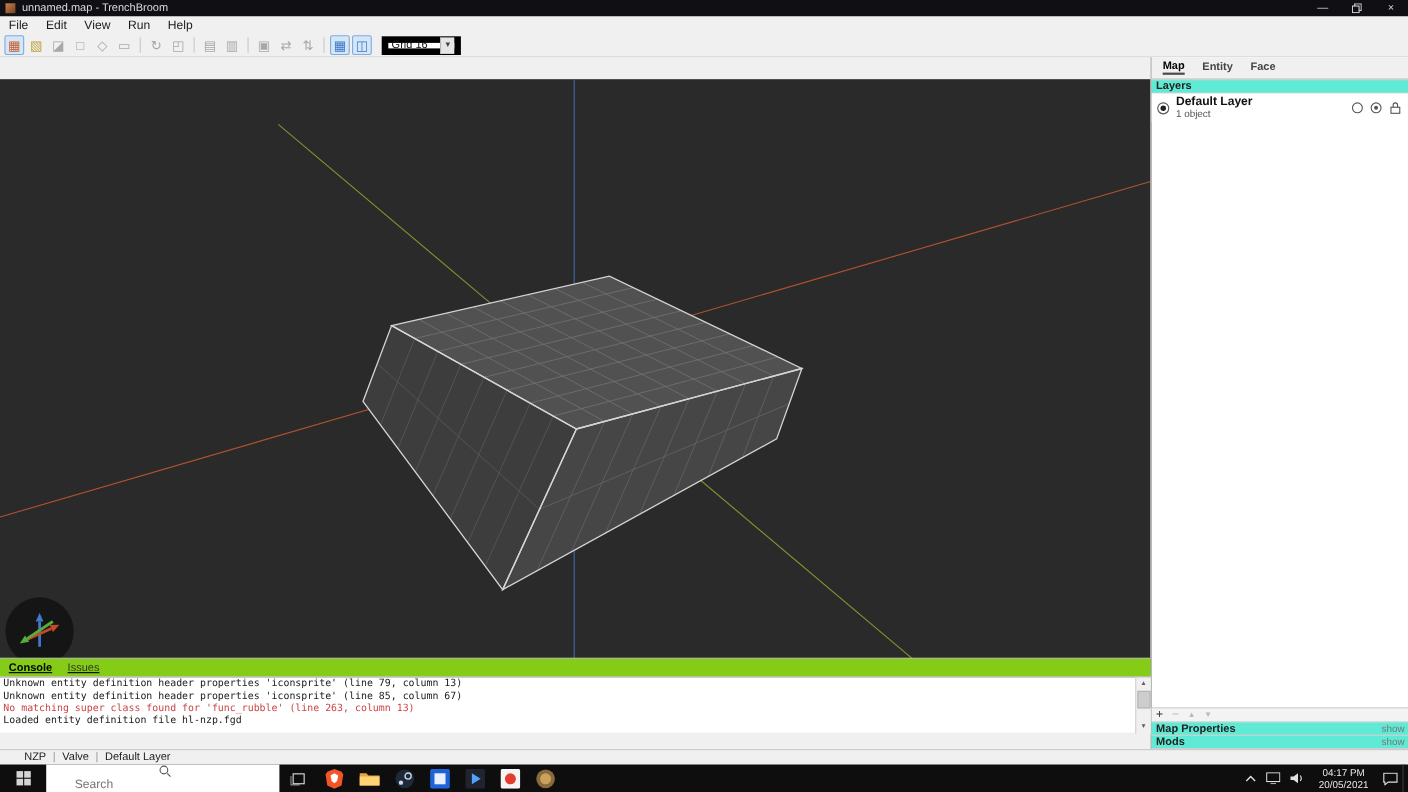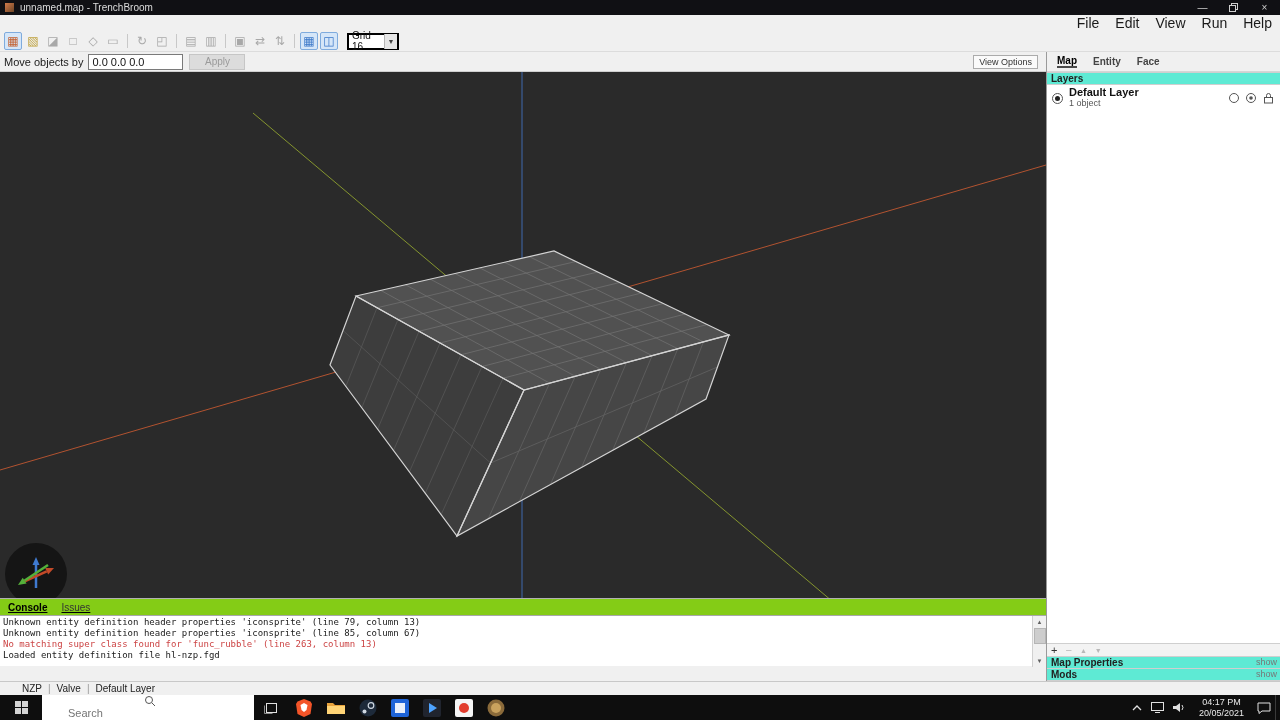--- a/index.html
+++ b/index.html
@@ -7,31 +7,31 @@
   #app { position:relative; width:1280px; height:720px; background:#f0f0f0; }
 
   
   #titlebar { position:absolute; left:0; top:0; width:1280px; height:15px; background:#101014; display:flex; align-items:center; color:#dcdcdc; }
   #tb-appicon { width:9px; height:9px; margin:0 6px 0 5px; background:linear-gradient(135deg,#d27b4a,#6d4526); }
   #tb-title { font-size:10px; line-height:15px; }
   #win-btns { margin-left:auto; display:flex; height:15px; }
   .win-btn { width:31px; height:15px; font-size:10px; line-height:14px; text-align:center; color:#cfcfcf; display:flex; align-items:center; justify-content:center; }
 
   
-  #menubar { position:absolute; left:0; top:15px; width:1280px; height:16px; background:#f0f0f0; display:flex; align-items:center; font-size:14px; color:#1a1a1a;justify-content:flex-end; }
+  #menubar { position:absolute; left:0; top:15px; width:1280px; height:16px; background:#f0f0f0; display:flex; align-items:center; font-size:11px; color:#1a1a1a; }
   .menu-item { padding:0 8px; line-height:16px; }
 
   
   #toolbar { position:absolute; left:0; top:31px; width:1280px; height:21px; background:#f0f0f0; display:flex; align-items:center; border-bottom:1px solid #dcdcdc; }
   #toolbar-icons { display:flex; align-items:center; height:21px; padding-left:3px; }
   .tb-btn { width:18px; height:18px; margin:0 1px; display:flex; align-items:center; justify-content:center; border:1px solid transparent; border-radius:2px; }
   .tb-btn.active { background:#d5e6f8; border-color:#7fabdd; }
   .tb-glyph { font-size:12px; line-height:1; }
   .tb-sep { width:1px; height:14px; background:#c8c8c8; margin:0 4px; }
-  #grid-dropdown { margin-left:8px; width:52px; height:17px; background:#fff; border:2px solid #000000; display:flex; align-items:center; font-size:10px; color:#111; }
+  #grid-dropdown { margin-left:8px; width:72px; height:17px; background:#fff; border:6px solid #000000; display:flex; align-items:center; font-size:10px; color:#111; }
   #grid-dropdown .val { flex:1; padding-left:3px; }
   #grid-dropdown .dd-arrow { width:13px; height:15px; background:#e6e6e6; border-left:1px solid #b5b5b5; font-size:7px; line-height:15px; text-align:center; color:#444; }
 
   
   #moverow { position:absolute; left:0; top:52px; width:1046px; height:20px; background:#f0f0f0; display:flex; align-items:center; font-size:11px; border-bottom:1px solid #cfcfcf; }
   #move-label { padding:0 5px 0 4px; color:#1a1a1a; }
   #move-input { width:95px; height:16px; border:1px solid #7a7a7a; background:#fff; font-size:11px; font-family:"Liberation Sans",sans-serif; padding:0 3px; color:#111; }
   #apply-btn { margin-left:6px; width:56px; height:16px; background:#dcdcdc; border:1px solid #c6c6c6; color:#9a9a9a; font-size:10px; text-align:center; line-height:14px; }
   #view-options-btn { margin-left:auto; margin-right:8px; height:14px; border:1px solid #ababab; background:#fafafa; font-size:9px; line-height:12px; padding:0 5px; color:#333; }
 
@@ -168,26 +168,20 @@
         <div class="tb-btn active">
           <span class="tb-glyph" style="color: rgb(60, 120, 200);">◫</span>
         </div>
       </div>
     <div id="grid-dropdown">
       <span class="val">Grid 16</span>
       <span class="dd-arrow">▼</span>
     </div>
   </div>
 
-  <div id="moverow">
-    <span id="move-label">Move objects by</span>
-    <input id="move-input" value="0.0 0.0 0.0" style="">
-    <div id="apply-btn">Apply</div>
-    <div id="view-options-btn">View Options</div>
-  </div>
 
   <svg id="viewport" width="1046" height="542" style="background: rgb(42, 42, 42);">
       <line x1="522" y1="0" x2="522" y2="542" stroke="#3f69ad" stroke-width="1"></line>
       <line x1="0" y1="398" x2="1046" y2="93" stroke="#b25330" stroke-width="1"></line>
       <line x1="253" y1="41" x2="845" y2="540" stroke="#85952f" stroke-width="1"></line>
       <polygon points="356,224 554,179 729,263 524,318" fill="#515151"></polygon>
       <line x1="380.75" y1="218.375" x2="549.625" y2="311.125" stroke="#747474" stroke-width="0.7"></line>
       <line x1="405.5" y1="212.75" x2="575.25" y2="304.25" stroke="#747474" stroke-width="0.7"></line>
       <line x1="430.25" y1="207.125" x2="600.875" y2="297.375" stroke="#747474" stroke-width="0.7"></line>
       <line x1="455" y1="201.5" x2="626.5" y2="290.5" stroke="#747474" stroke-width="0.7"></line>

